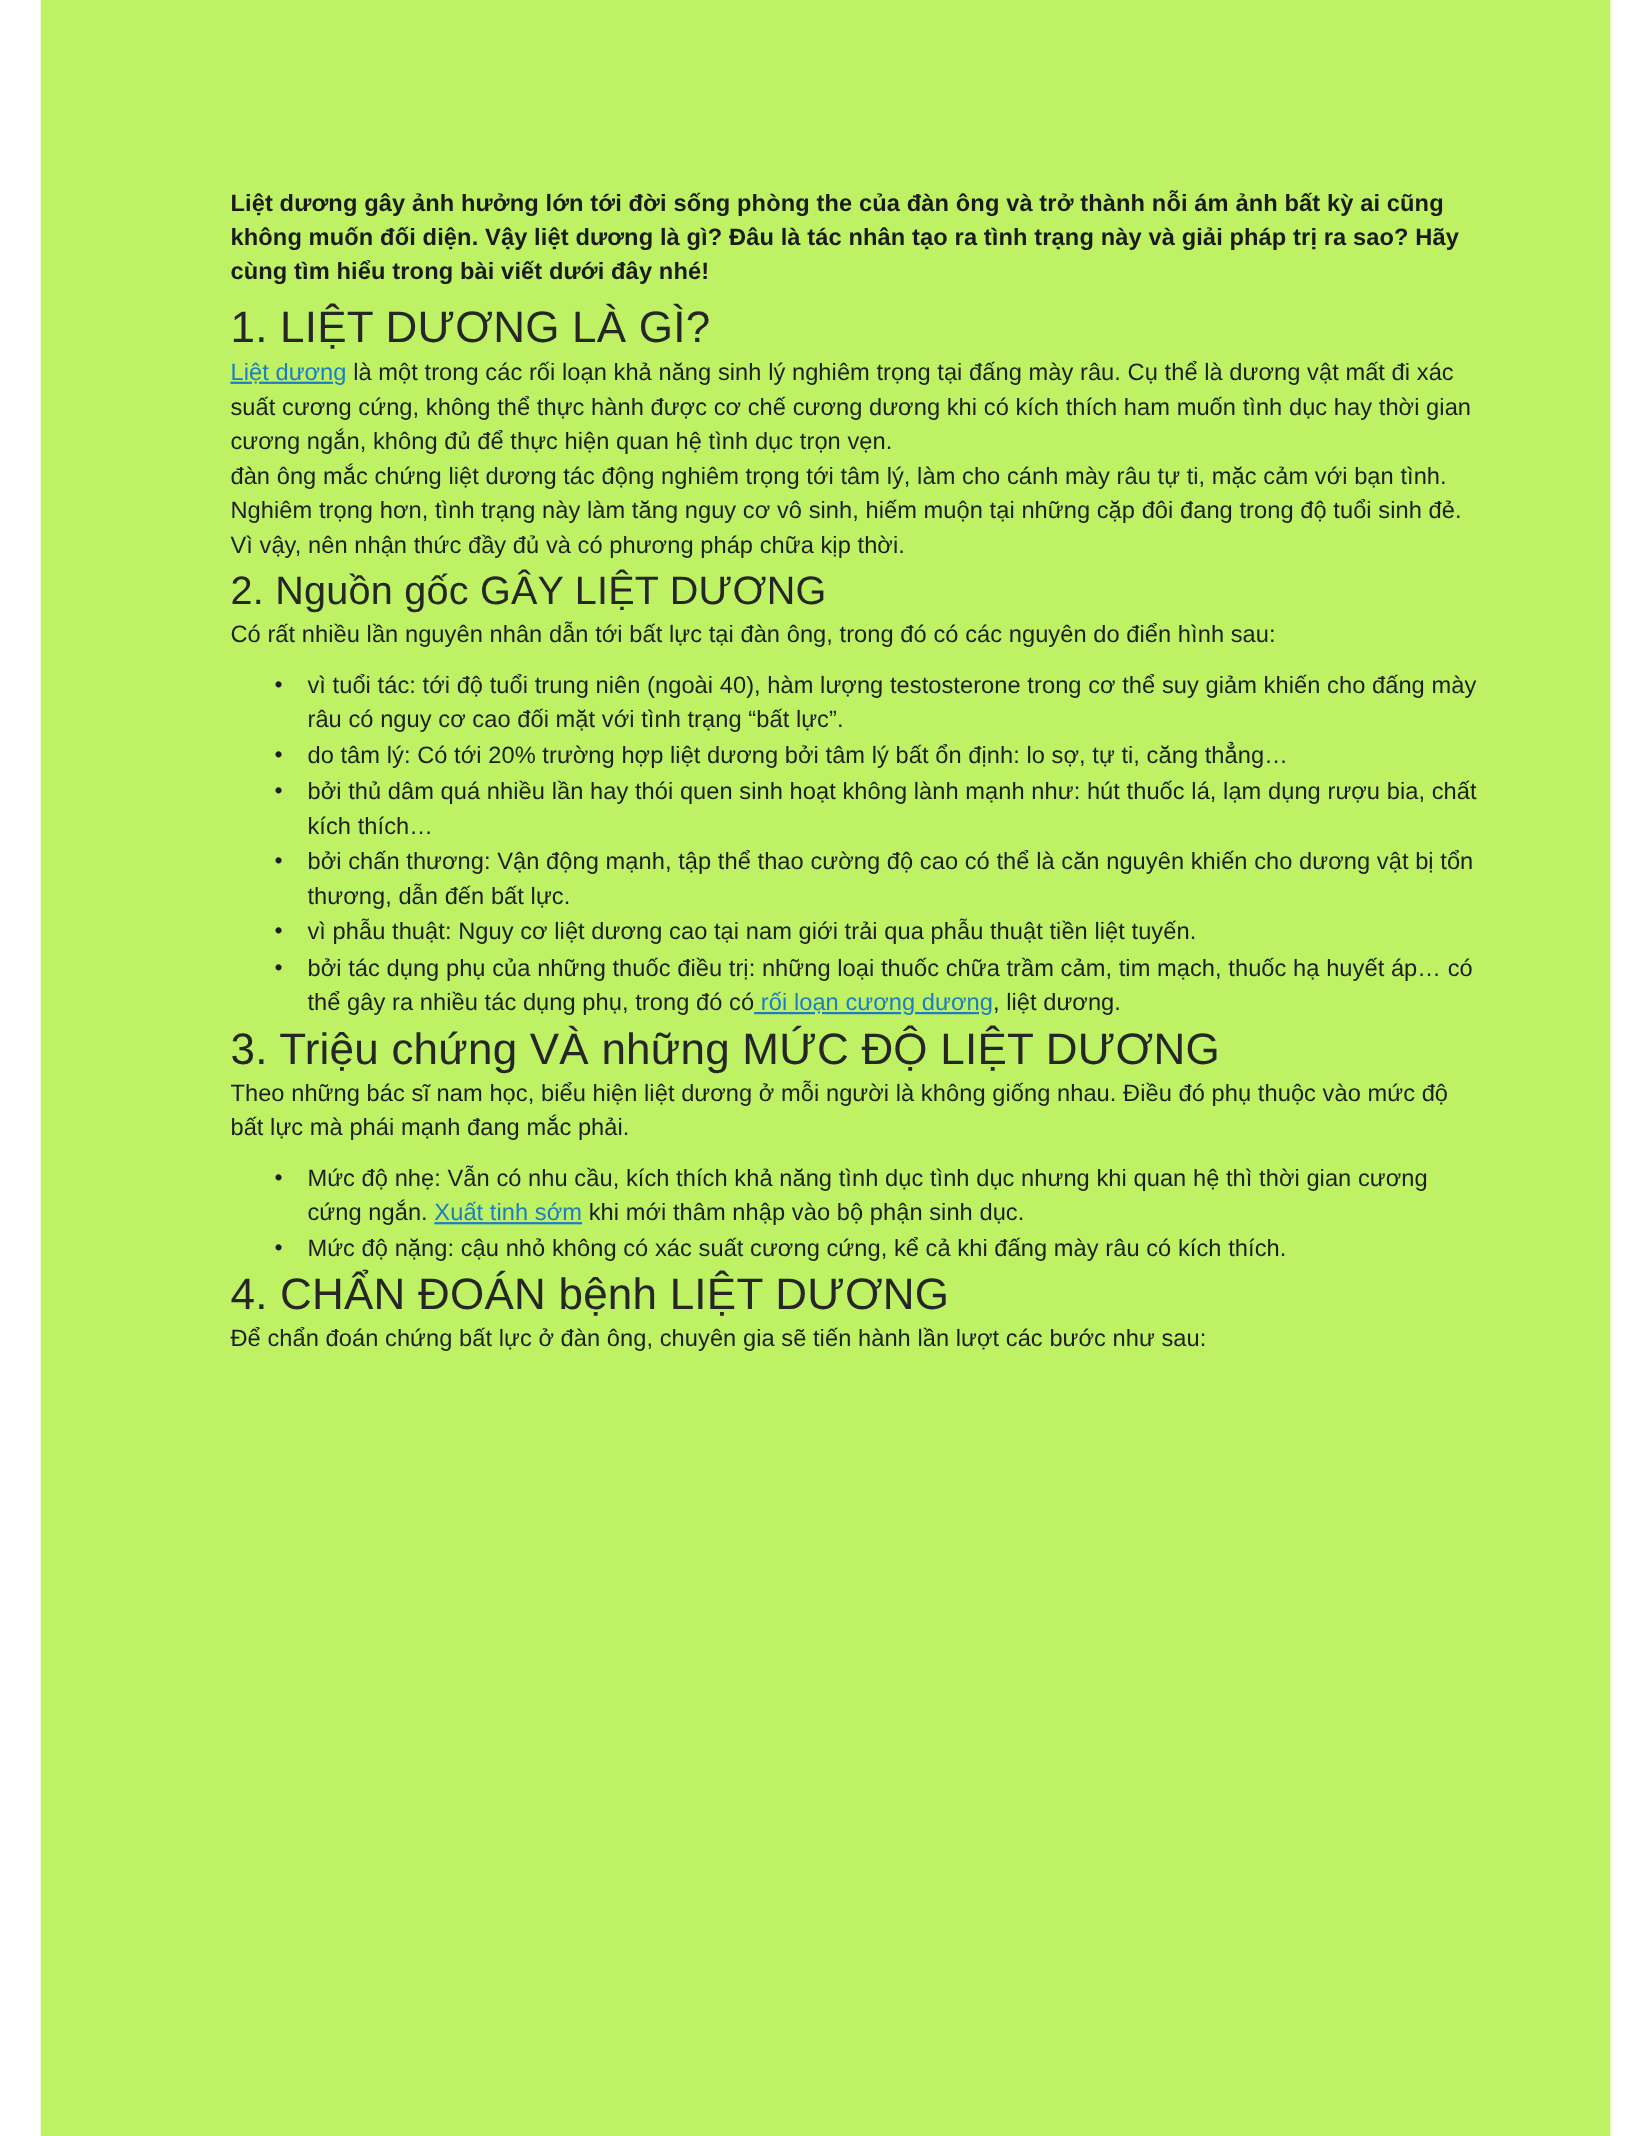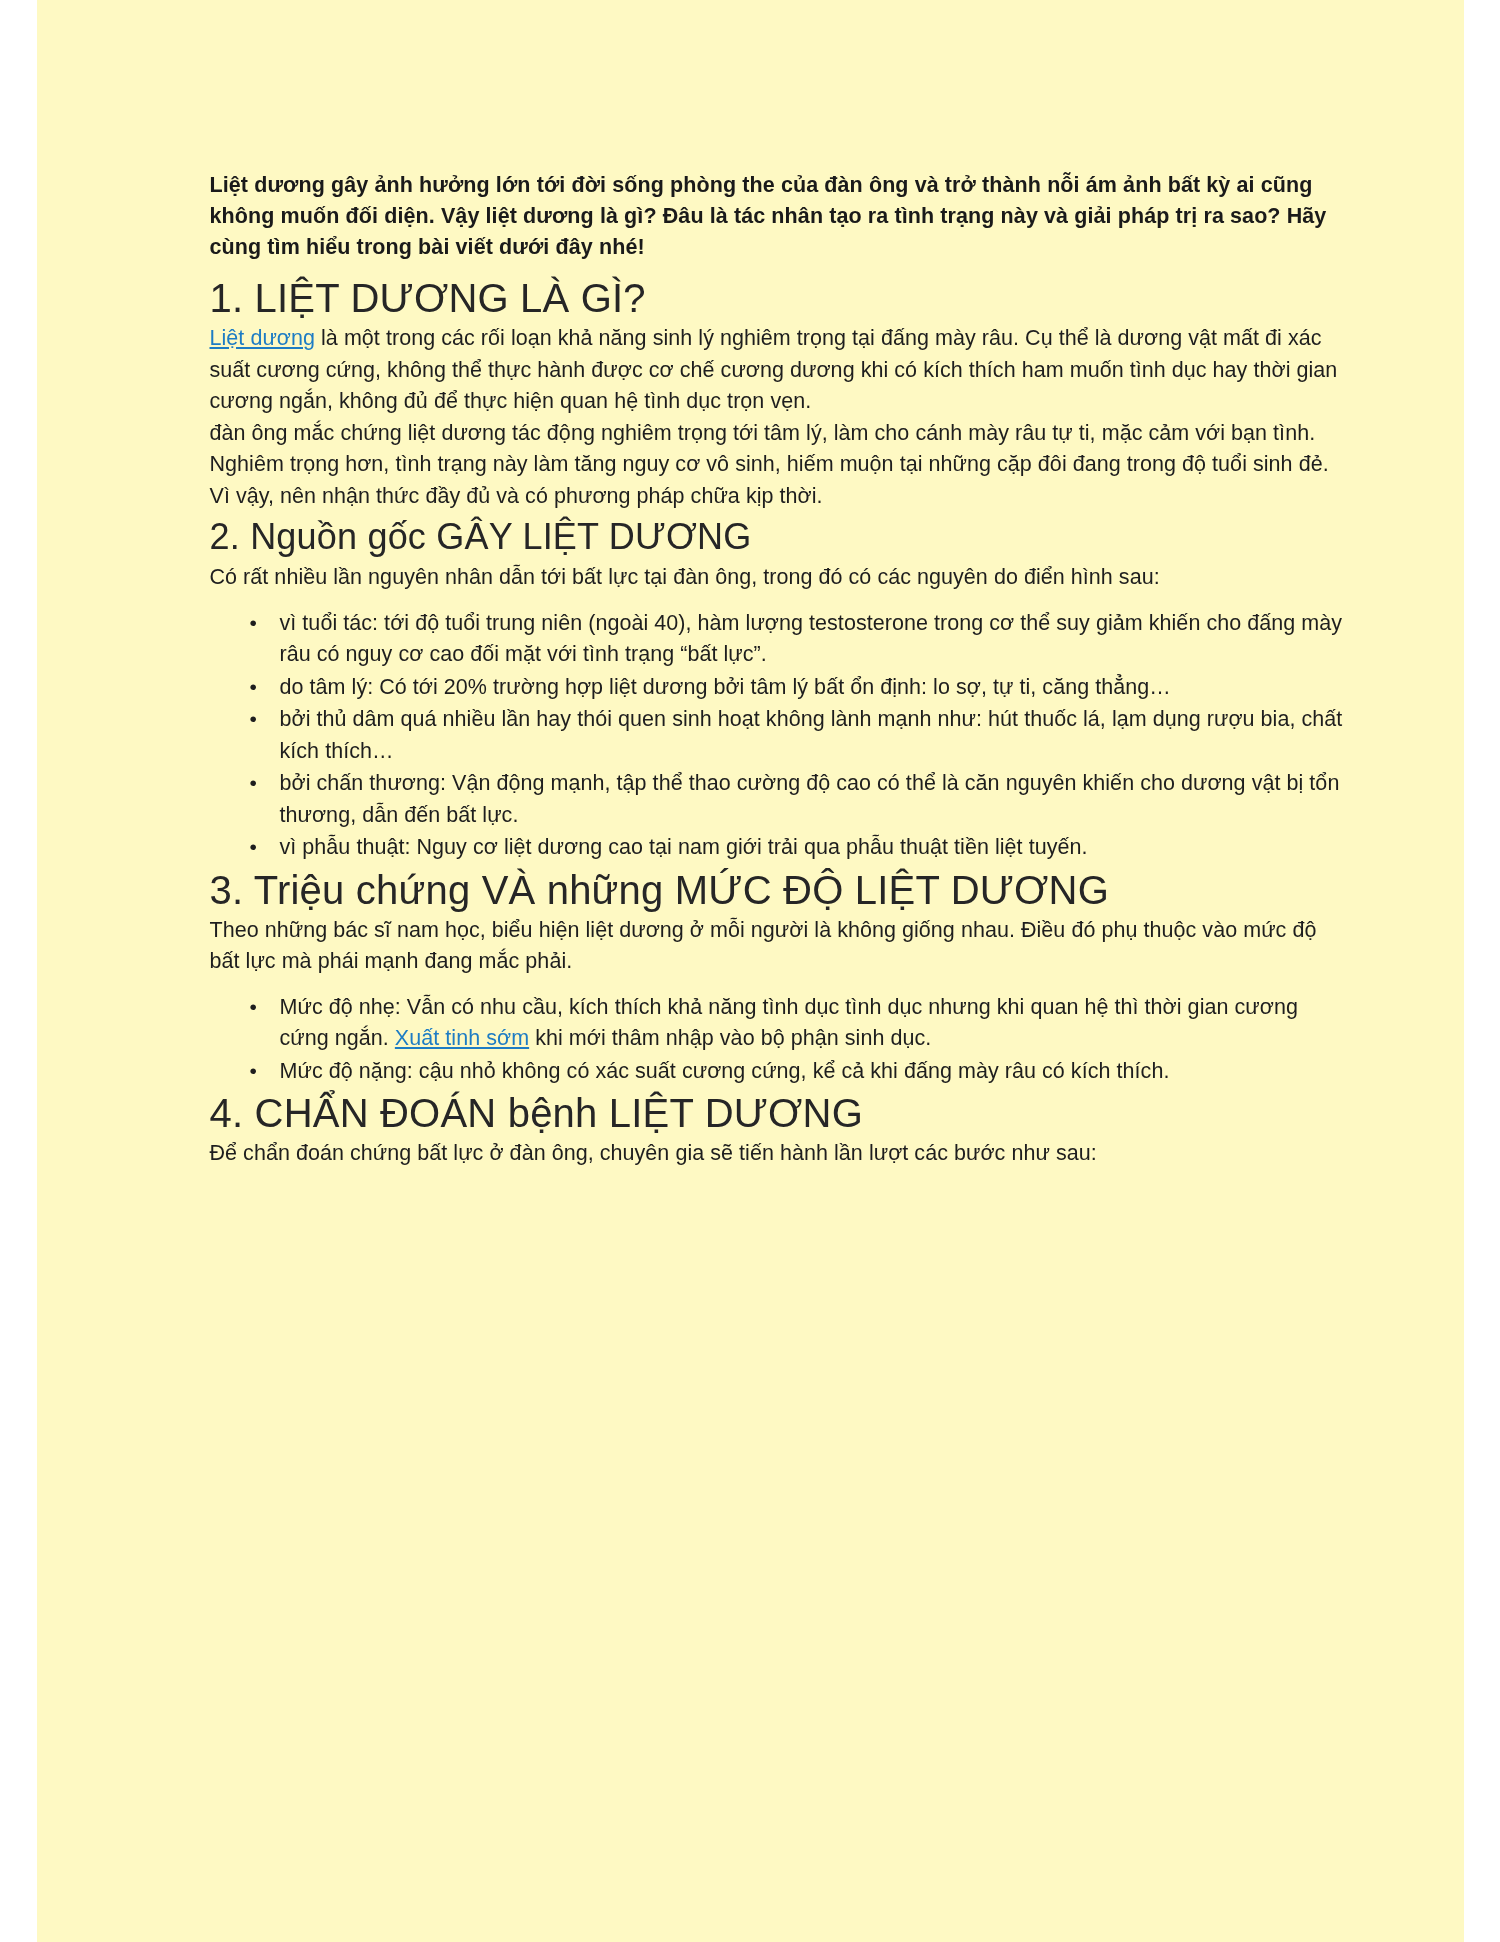--- a/index.html
+++ b/index.html
@@ -11,21 +11,21 @@
   }
   body {
     font-family: "Liberation Sans", "DejaVu Sans", sans-serif;
     color: #1a1a1a;
     -webkit-font-smoothing: antialiased;
   }
   .page {
     position: relative;
     width: 1427px;
     height: 1942px;
-    background: #fef9c3;
+    background: #bef264;
     margin: 0 auto;
     overflow: hidden;
   }
   .content {
     position: absolute;
     left: 173px;
     top: 170px;
     width: 1133px;
   }
 
@@ -111,20 +111,21 @@
     <h2 class="doc-h h-2">2. Nguồn gốc GÂY LIỆT DƯƠNG</h2>
 
     <p class="body gap-sm">Có rất nhiều lần nguyên nhân dẫn tới bất lực tại đàn ông, trong đó có các nguyên do điển hình sau:</p>
 
     <ul class="doc-list">
       <li>vì tuổi tác: tới độ tuổi trung niên (ngoài 40), hàm lượng testosterone trong cơ thể suy giảm khiến cho đấng mày râu có nguy cơ cao đối mặt với tình trạng “bất lực”.</li>
       <li>do tâm lý: Có tới 20% trường hợp liệt dương bởi tâm lý bất ổn định: lo sợ, tự ti, căng thẳng…</li>
       <li>bởi thủ dâm quá nhiều lần hay thói quen sinh hoạt không lành mạnh như: hút thuốc lá, lạm dụng rượu bia, chất kích thích…</li>
       <li>bởi chấn thương: Vận động mạnh, tập thể thao cường độ cao có thể là căn nguyên khiến cho dương vật bị tổn thương, dẫn đến bất lực.</li>
       <li>vì phẫu thuật: Nguy cơ liệt dương cao tại nam giới trải qua phẫu thuật tiền liệt tuyến.</li>
+      <li><span>bởi tác dụng phụ của những thuốc điều trị: những loại thuốc chữa trầm cảm, tim mạch, thuốc hạ huyết áp… có thể gây ra nhiều tác dụng phụ, trong đó có</span><a class="doc-link" href="#"> rối loạn cương dương</a><span>, liệt dương.</span></li>
     </ul>
 
     <h2 class="doc-h h-3">3. Triệu chứng VÀ những MỨC ĐỘ LIỆT DƯƠNG</h2>
 
     <p class="body gap-xl">Theo những bác sĩ nam học, biểu hiện liệt dương ở mỗi người là không giống nhau. Điều đó phụ thuộc vào mức độ bất lực mà phái mạnh đang mắc phải.</p>
 
     <ul class="doc-list">
       <li><span>Mức độ nhẹ: Vẫn có nhu cầu, kích thích khả năng tình dục tình dục nhưng khi quan hệ thì thời gian cương cứng ngắn. </span><a class="doc-link" href="#">Xuất tinh sớm</a><span> khi mới thâm nhập vào bộ phận sinh dục.</span></li>
       <li>Mức độ nặng: cậu nhỏ không có xác suất cương cứng, kể cả khi đấng mày râu có kích thích.</li>
     </ul>

